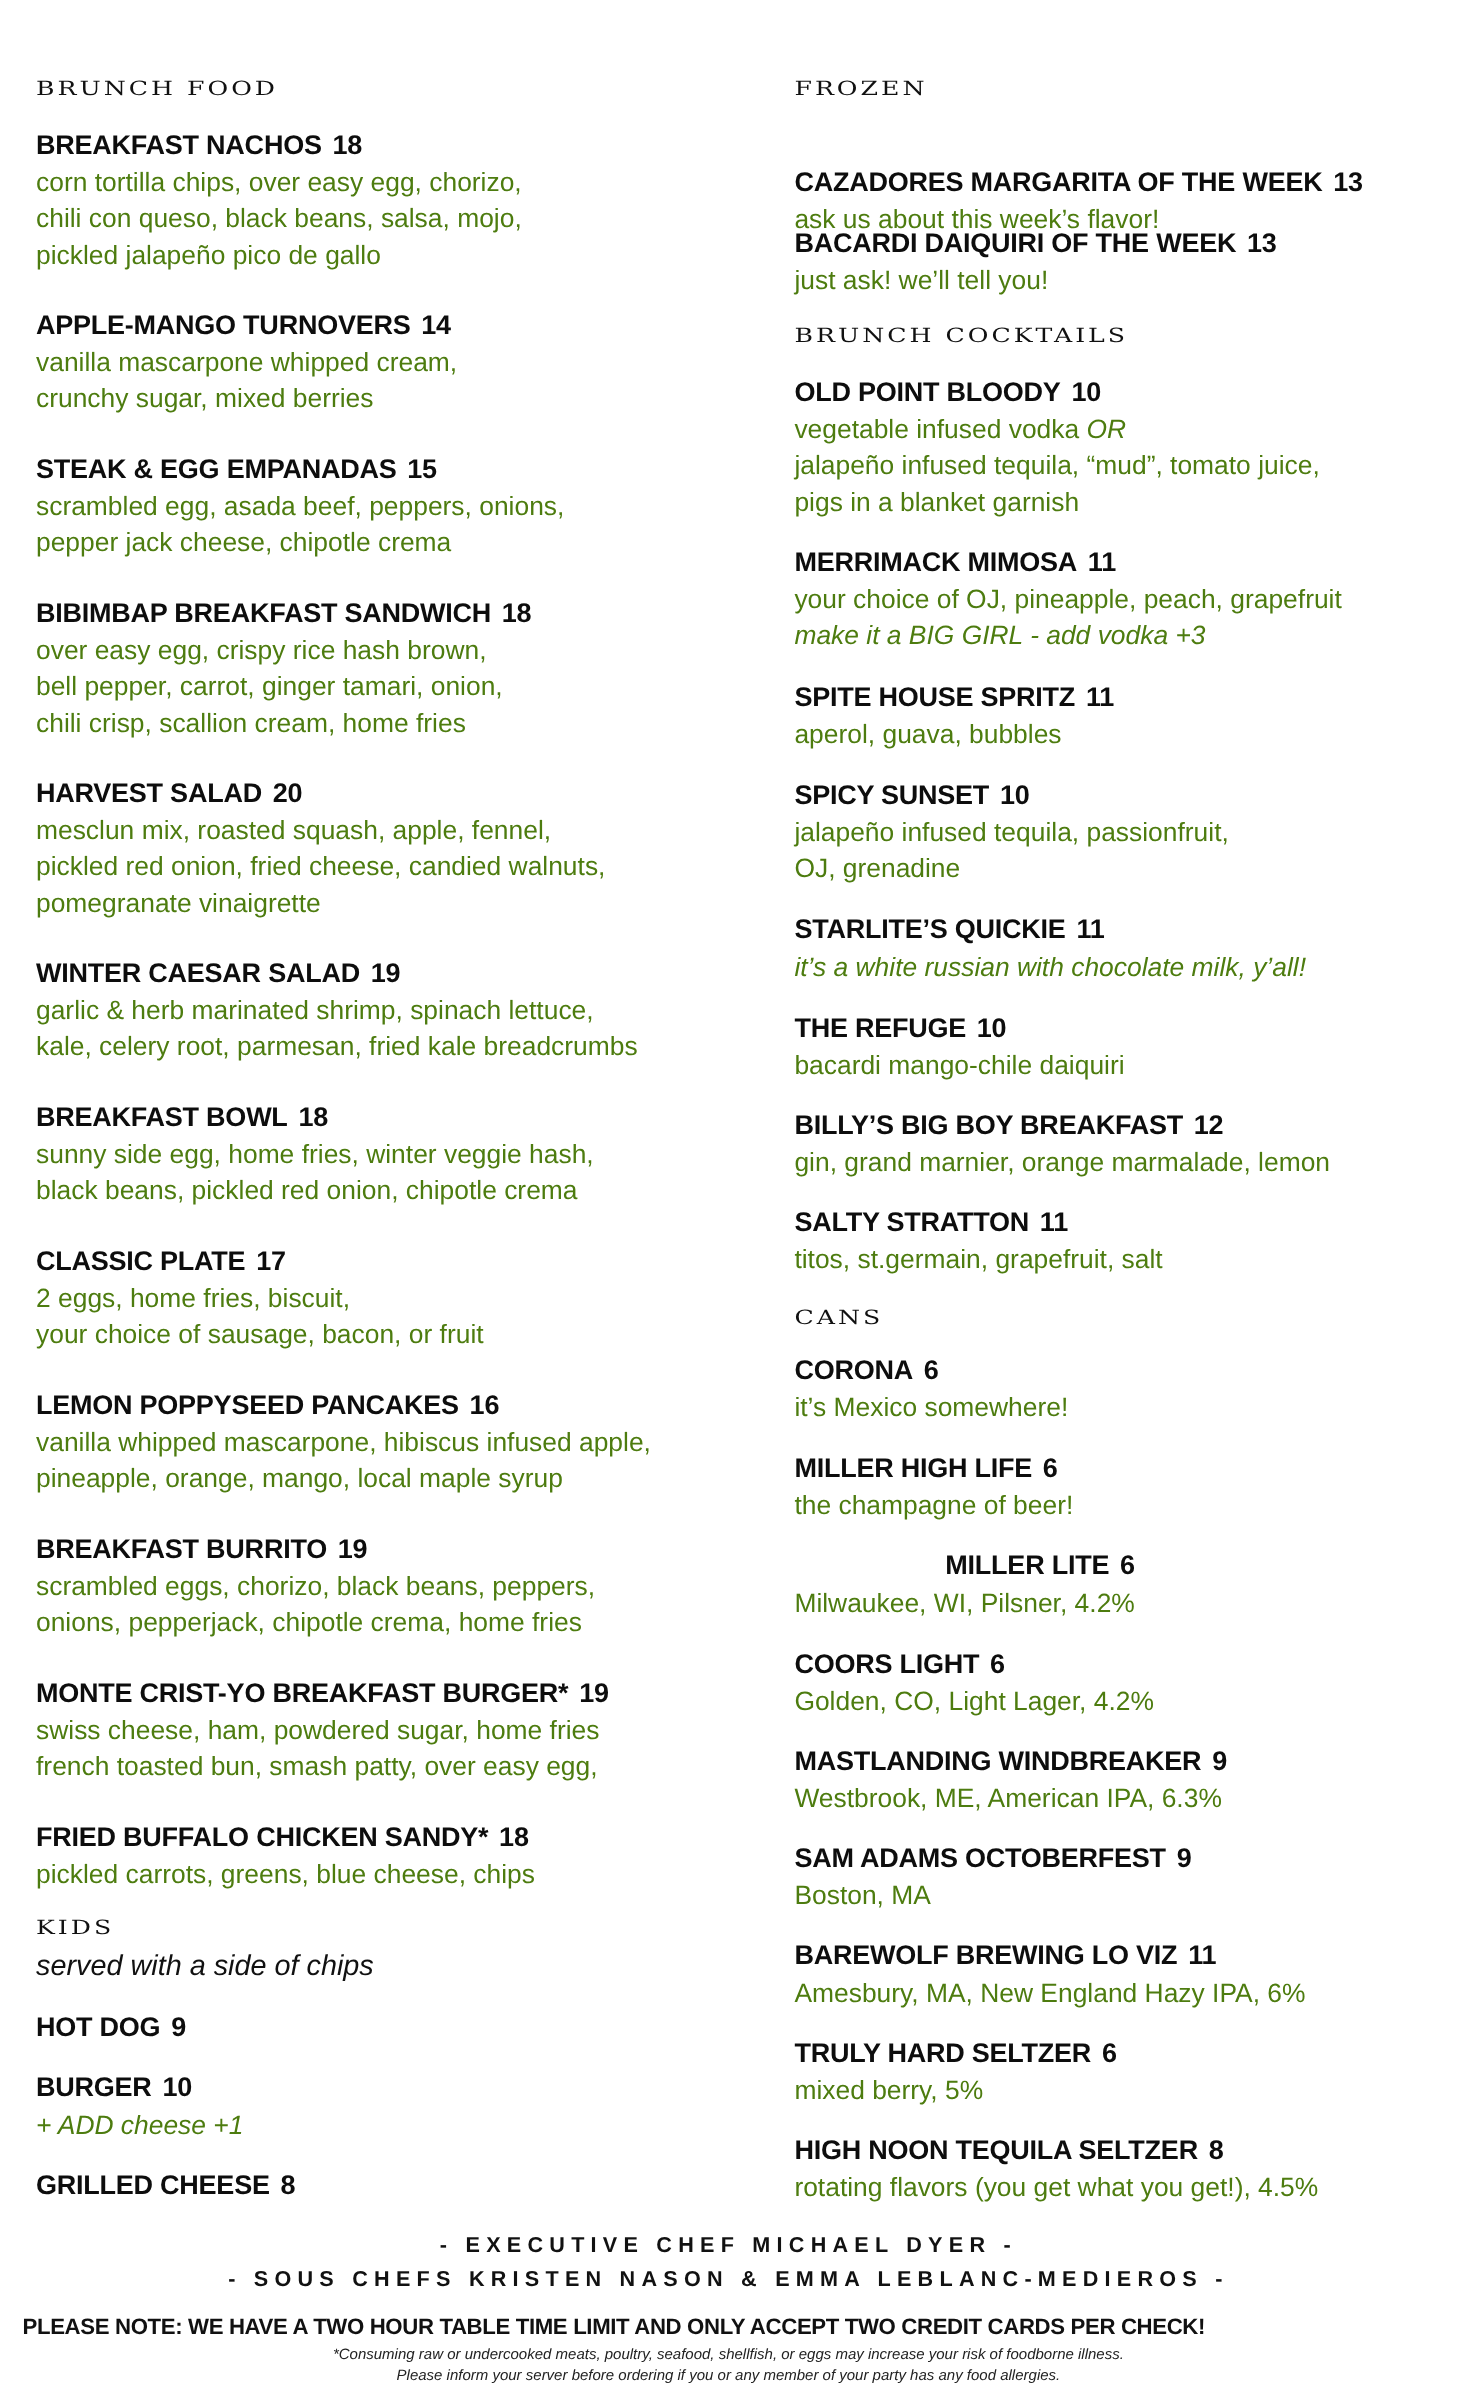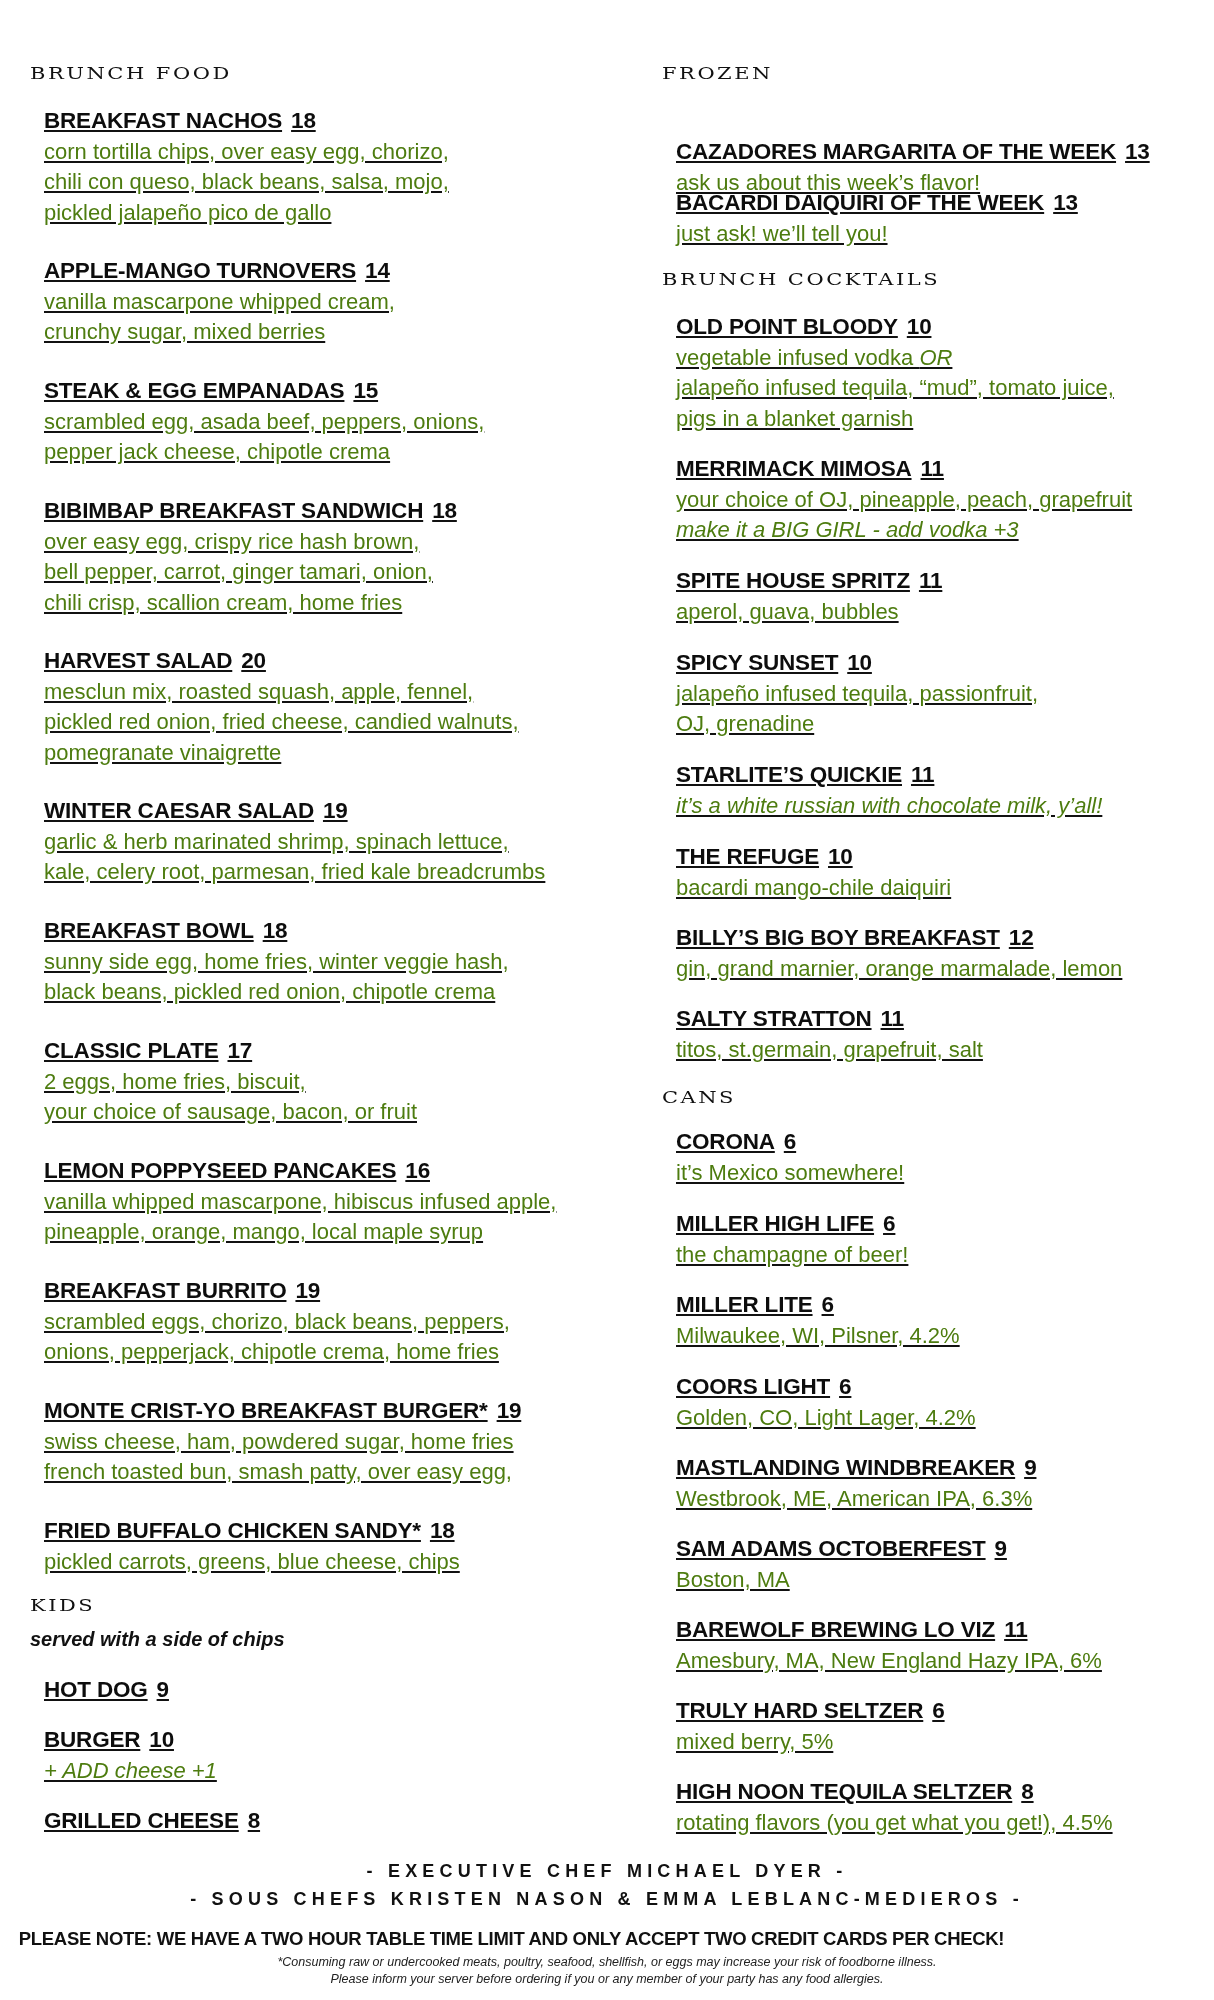--- a/index.html
+++ b/index.html
@@ -21,44 +21,43 @@
     font-family: "DejaVu Serif", serif;
     font-weight: normal;
     font-size: 21px;
     letter-spacing: 2.5px;
     line-height: 1;
     transform: scaleY(0.78);
     transform-origin: left top;
     color: #111;
     white-space: nowrap;
   }
-  .item { position: absolute; left: 14px; white-space: nowrap; text-decoration: underline; }
+  .item { position: absolute; left: 0; white-space: nowrap; }
   .item-title {
     font-family: "Liberation Sans", sans-serif;
     font-weight: bold;
     font-size: 22.5px;
     line-height: 30.5px;
     letter-spacing: -0.2px;
     color: #0d0d0d;
   }
   .item-title .price { margin-left: 9px; }
   .item-desc {
     font-family: "Liberation Sans", sans-serif;
     font-size: 22px;
     line-height: 30.5px;
     color: #4d7c0f;
   }
   .italic { font-style: italic; }
   .sub-note {
     position: absolute;
-    font-size: 20px;
+    font-size: 24px;
     line-height: 30px;
     font-style: italic;
     white-space: nowrap;
-    font-weight: bold;
   }
 
   .footer-chef {
     position: absolute;
     left: 0; width: 1214px;
     text-align: center;
     font-family: "Liberation Sans", sans-serif;
     font-weight: bold;
     font-size: 18px;
     letter-spacing: 5.2px;
@@ -248,21 +247,21 @@
   <div class="item" style="top:1127px;">
     <div class="item-title"><span>CORONA</span><span class="price">6</span></div>
     <div class="item-desc">it’s Mexico somewhere!</div>
   </div>
 
   <div class="item" style="top:1209px;">
     <div class="item-title"><span>MILLER HIGH LIFE</span><span class="price">6</span></div>
     <div class="item-desc">the champagne of beer!</div>
   </div>
 
-  <div class="item" style="top:1290px;">
+  <div class="item" style="top:1290px;text-align:right;">
     <div class="item-title"><span>MILLER LITE</span><span class="price">6</span></div>
     <div class="item-desc">Milwaukee, WI, Pilsner, 4.2%</div>
   </div>
 
   <div class="item" style="top:1372px;">
     <div class="item-title"><span>COORS LIGHT</span><span class="price">6</span></div>
     <div class="item-desc">Golden, CO, Light Lager, 4.2%</div>
   </div>
 
   <div class="item" style="top:1453px;">

